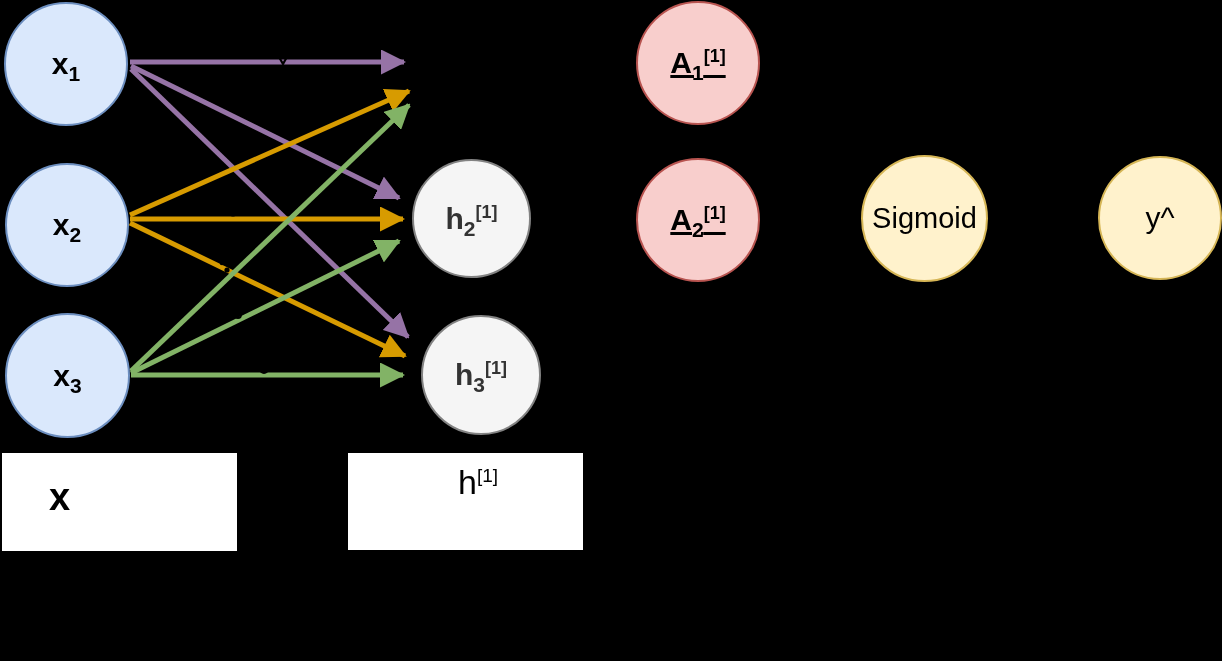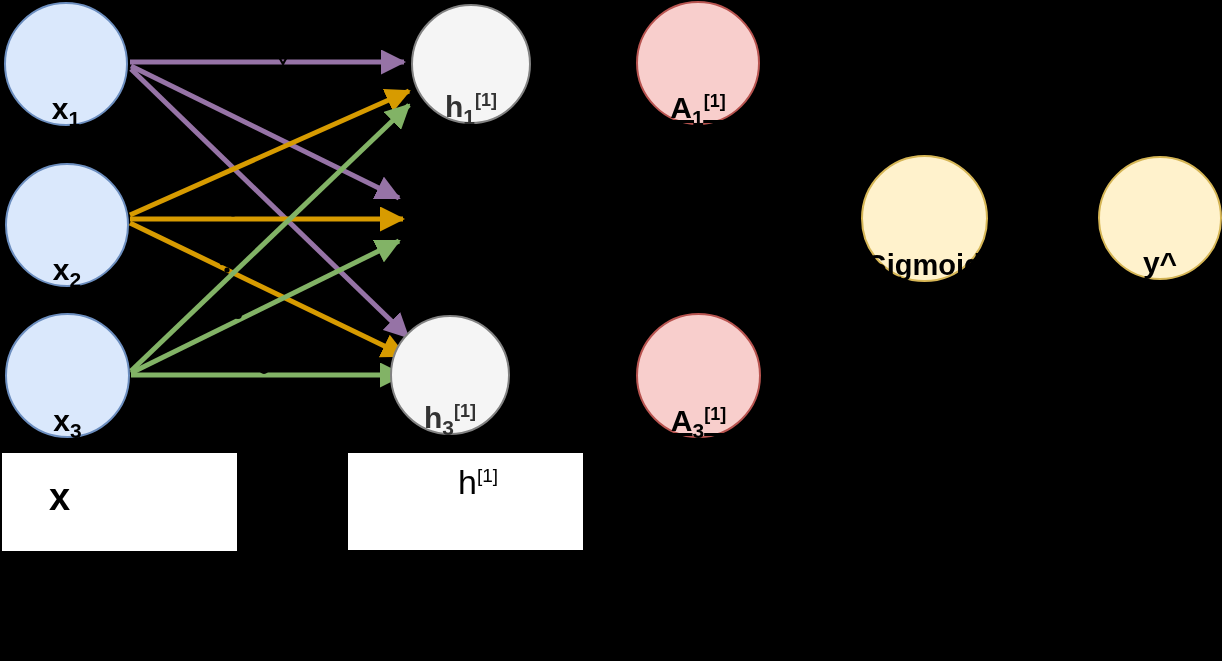--- a/index.html
+++ b/index.html
@@ -3,35 +3,35 @@
 <meta charset="utf-8">
 <style>
   html,body { margin:0; padding:0; background:#000; }
   .stage {
     position:relative; width:1222px; height:661px;
     background: var(--bg, #000000); overflow:hidden;
     font-family:"Liberation Sans", sans-serif;
   }
   .node {
     position:absolute; border-radius:50%;
-    display:flex; align-items:flex-end; justify-content:center;
+    display:flex; align-items:center; justify-content:center;
     box-sizing:border-box; border:2px solid transparent;
   }
   .node.blue   { background:var(--blue-fill,#dae8fc);  border-color:var(--blue-border,#6c8ebf); }
   .node.gray   { background:var(--gray-fill,#f5f5f5);  border-color:var(--gray-border,#828282); }
   .node.red    { background:var(--red-fill,#f8cecc);   border-color:var(--red-border,#b85450);text-decoration:underline; }
   .node.yellow { background:var(--yellow-fill,#fff2cc);border-color:var(--yellow-border,#d6b656); }
   .nl {
     font-size:30px; font-weight:700; color:var(--text-dark,#000);
     white-space:nowrap; line-height:1;
   }
   .nl.gray-text { color:var(--text-gray,#333); }
   .nl sub { font-size:21px; line-height:0; vertical-align:-7px; }
   .nl sup { font-size:18px; line-height:0; vertical-align:11px; }
-  .nl.plain { font-weight:700; }
+  .nl.plain { font-weight:400; }
   svg.overlay { position:absolute; left:0; top:0; pointer-events:none; }
   .label-box {
     position:absolute; background:var(--box-bg,#fff);
     display:flex; align-items:center; box-sizing:border-box;
   }
   .label-box .box-label {
     color:var(--text-dark,#000); white-space:nowrap; line-height:1;
   }
   #box-input { left:2px; top:453px; width:235px; height:98px;
     justify-content:flex-start; padding-left:47px; padding-bottom:18px; }
@@ -92,32 +92,32 @@
   <div class="node blue" style="left:4px;top:2px;width:124px;height:124px">
     <span class="nl"><span>x</span><sub>1</sub><sup></sup></span>
   </div>
   <div class="node blue" style="left:5px;top:163px;width:124px;height:124px">
     <span class="nl"><span>x</span><sub>2</sub><sup></sup></span>
   </div>
   <div class="node blue" style="left:5px;top:313px;width:125px;height:125px">
     <span class="nl"><span>x</span><sub>3</sub><sup></sup></span>
   </div>
 
-  <div class="node gray" style="left:411px;top:4px;width:120px;height:120px">
-    <span class="nl gray-text"><span>h</span><sub>1</sub><sup>[1]</sup></span>
+  <div class="node gray" style="left:412px;top:159px;width:119px;height:119px">
+    <span class="nl gray-text"><span>h</span><sub>2</sub><sup>[1]</sup></span>
   </div>
-  <div class="node gray" style="left:390px;top:315px;width:120px;height:120px">
+  <div class="node gray" style="left:421px;top:315px;width:120px;height:120px">
     <span class="nl gray-text"><span>h</span><sub>3</sub><sup>[1]</sup></span>
   </div>
 
   <div class="node red" style="left:636px;top:1px;width:124px;height:124px">
     <span class="nl"><span>A</span><sub>1</sub><sup>[1]</sup></span>
   </div>
-  <div class="node red" style="left:636px;top:313px;width:125px;height:125px">
-    <span class="nl"><span>A</span><sub>3</sub><sup>[1]</sup></span>
+  <div class="node red" style="left:636px;top:158px;width:124px;height:124px">
+    <span class="nl"><span>A</span><sub>2</sub><sup>[1]</sup></span>
   </div>
 
   <div class="node yellow" style="left:861px;top:155px;width:127px;height:127px">
     <span class="nl plain" style="font-size:29px">Sigmoid</span>
   </div>
   <div class="node yellow" style="left:1098px;top:156px;width:124px;height:124px">
     <span class="nl plain">y^</span>
   </div>
 
   <div class="label-box" id="box-input">

